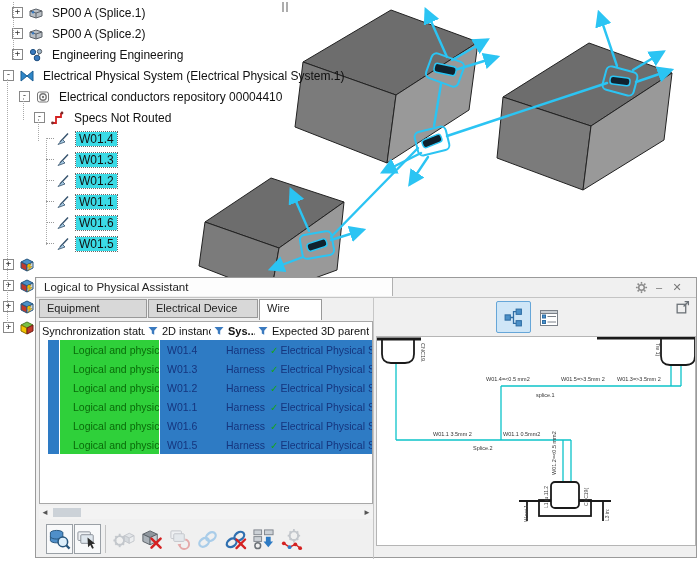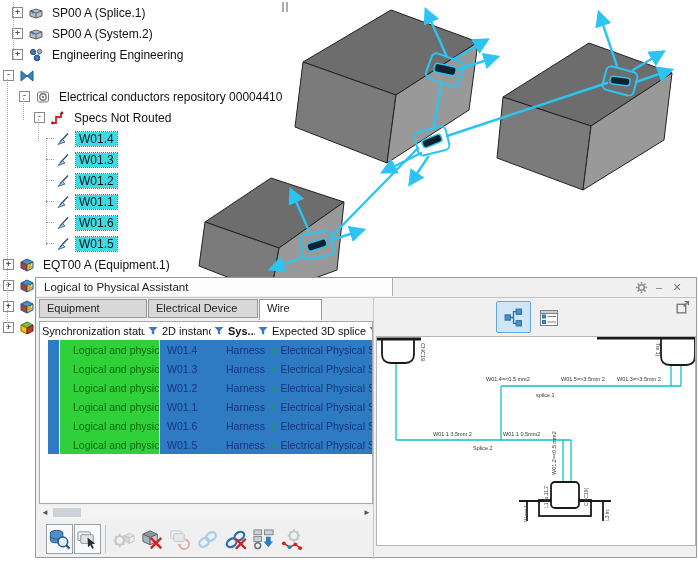--- a/index.html
+++ b/index.html
@@ -317,34 +317,35 @@
       <svg class="ic16">
           <use href="#i-splice"></use>
         </svg>
       <span class="tlabel">SP00 A (Splice.1)</span>
     </div>
     <div class="trow" style="padding-left:12px">
       <span class="exp">+</span>
       <svg class="ic16">
           <use href="#i-splice"></use>
         </svg>
-      <span class="tlabel">SP00 A (System.2)</span>
+      <span class="tlabel">SP00 A (Splice.2)</span>
     </div>
     <div class="trow" style="padding-left:12px">
       <span class="exp">+</span>
       <svg class="ic16">
           <use href="#i-eng"></use>
         </svg>
       <span class="tlabel">Engineering Engineering</span>
     </div>
     <div class="trow" style="padding-left:3px">
       <span class="exp">-</span>
       <svg class="ic16">
           <use href="#i-eps"></use>
         </svg>
+      <span class="tlabel">Electrical Physical System (Electrical Physical System.1)</span>
     </div>
     <div class="trow" style="padding-left:19px">
       <span class="exp">-</span>
       <svg class="ic16">
           <use href="#i-repo"></use>
         </svg>
       <span class="tlabel">Electrical conductors repository 00004410</span>
     </div>
     <div class="trow" style="padding-left:34px">
       <span class="exp">-</span>
@@ -393,21 +394,20 @@
       <svg class="ic16">
           <use href="#i-wire"></use>
         </svg>
       <span class="tlabel sel">W01.5</span>
     </div>
     <div class="trow" style="padding-left:3px">
       <span class="exp">+</span>
       <svg class="ic16">
           <use href="#i-eqt"></use>
         </svg>
-      <span class="tlabel">EQT00 A (Equipment.1)</span>
     </div>
     <div class="trow" style="padding-left:3px">
       <span class="exp">+</span>
       <svg class="ic16">
           <use href="#i-eqt"></use>
         </svg>
       <span class="tlabel">EQT00 A (Equipment.2)</span>
     </div>
     <div class="trow" style="padding-left:3px">
       <span class="exp">+</span>
@@ -457,21 +457,21 @@
               <use href="#i-funnel"></use>
             </svg>
         </div>
         <div class="th th3">
           <span class="lbl">Sys...</span>
           <svg width="10" height="10">
               <use href="#i-funnel"></use>
             </svg>
         </div>
         <div class="th th4">
-          <span class="lbl">Expected 3D splice</span>
+          <span class="lbl">Expected 3D parent</span>
           <svg width="10" height="10">
               <use href="#i-funnel"></use>
             </svg>
         </div>
       </div>
 
       <div class="trowt">
         <div class="cell c-gutter"></div>
         <div class="cell c-strip"></div>
         <div class="cell c-status">Logical and physical...</div>

